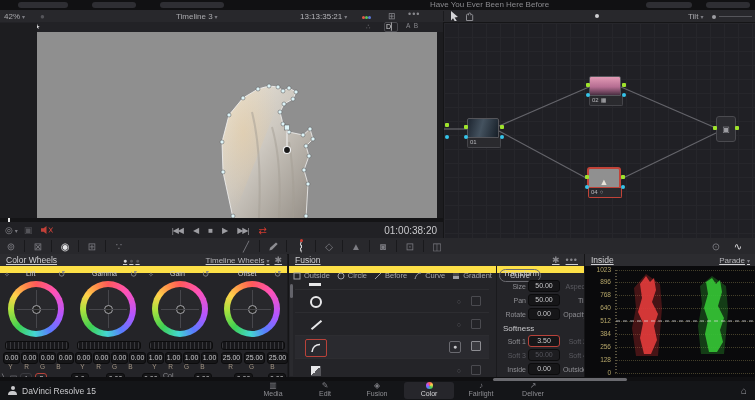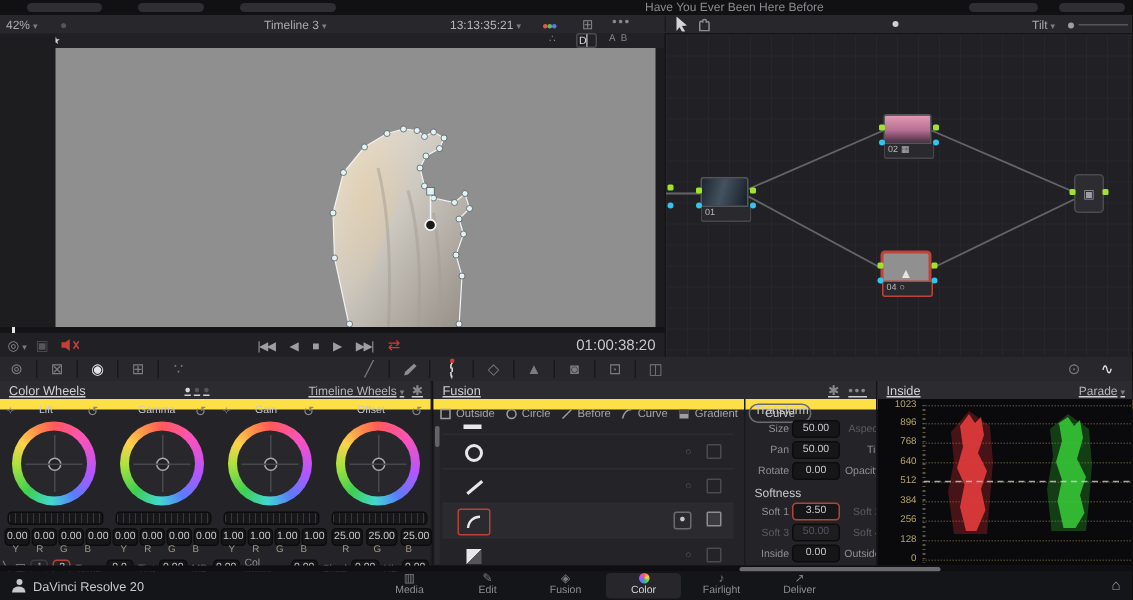--- a/index.html
+++ b/index.html
@@ -583,21 +583,21 @@
 
   <div class="abs hstrip">
     <div class="hthumb"></div>
   </div>
 
   <div class="abs appbar">
     <span class="abs" style="left:8px;top:5px;width:9px;height:9px">
       <span style="position:absolute;left:2.5px;top:0;width:4px;height:4px;border-radius:50%;background:#c9c9cc"></span>
       <span style="position:absolute;left:0;top:4.5px;width:9px;height:4px;border-radius:4px 4px 0 0;background:#c9c9cc"></span>
     </span>
-    <span class="abs" style="left:22px;top:5px;font-size:8.5px;color:#c9c9cc">DaVinci Resolve 20</span>
+    <span class="abs" style="left:22px;top:5px;font-size:8.5px;color:#c9c9cc">DaVinci Resolve 15</span>
 
     <div class="ptab" style="left:248px">
       <div class="pticon">▥</div>
       <div>Media</div>
     </div>
     <div class="ptab" style="left:300px">
       <div class="pticon">✎</div>
       <div>Edit</div>
     </div>
     <div class="ptab" style="left:352px">

